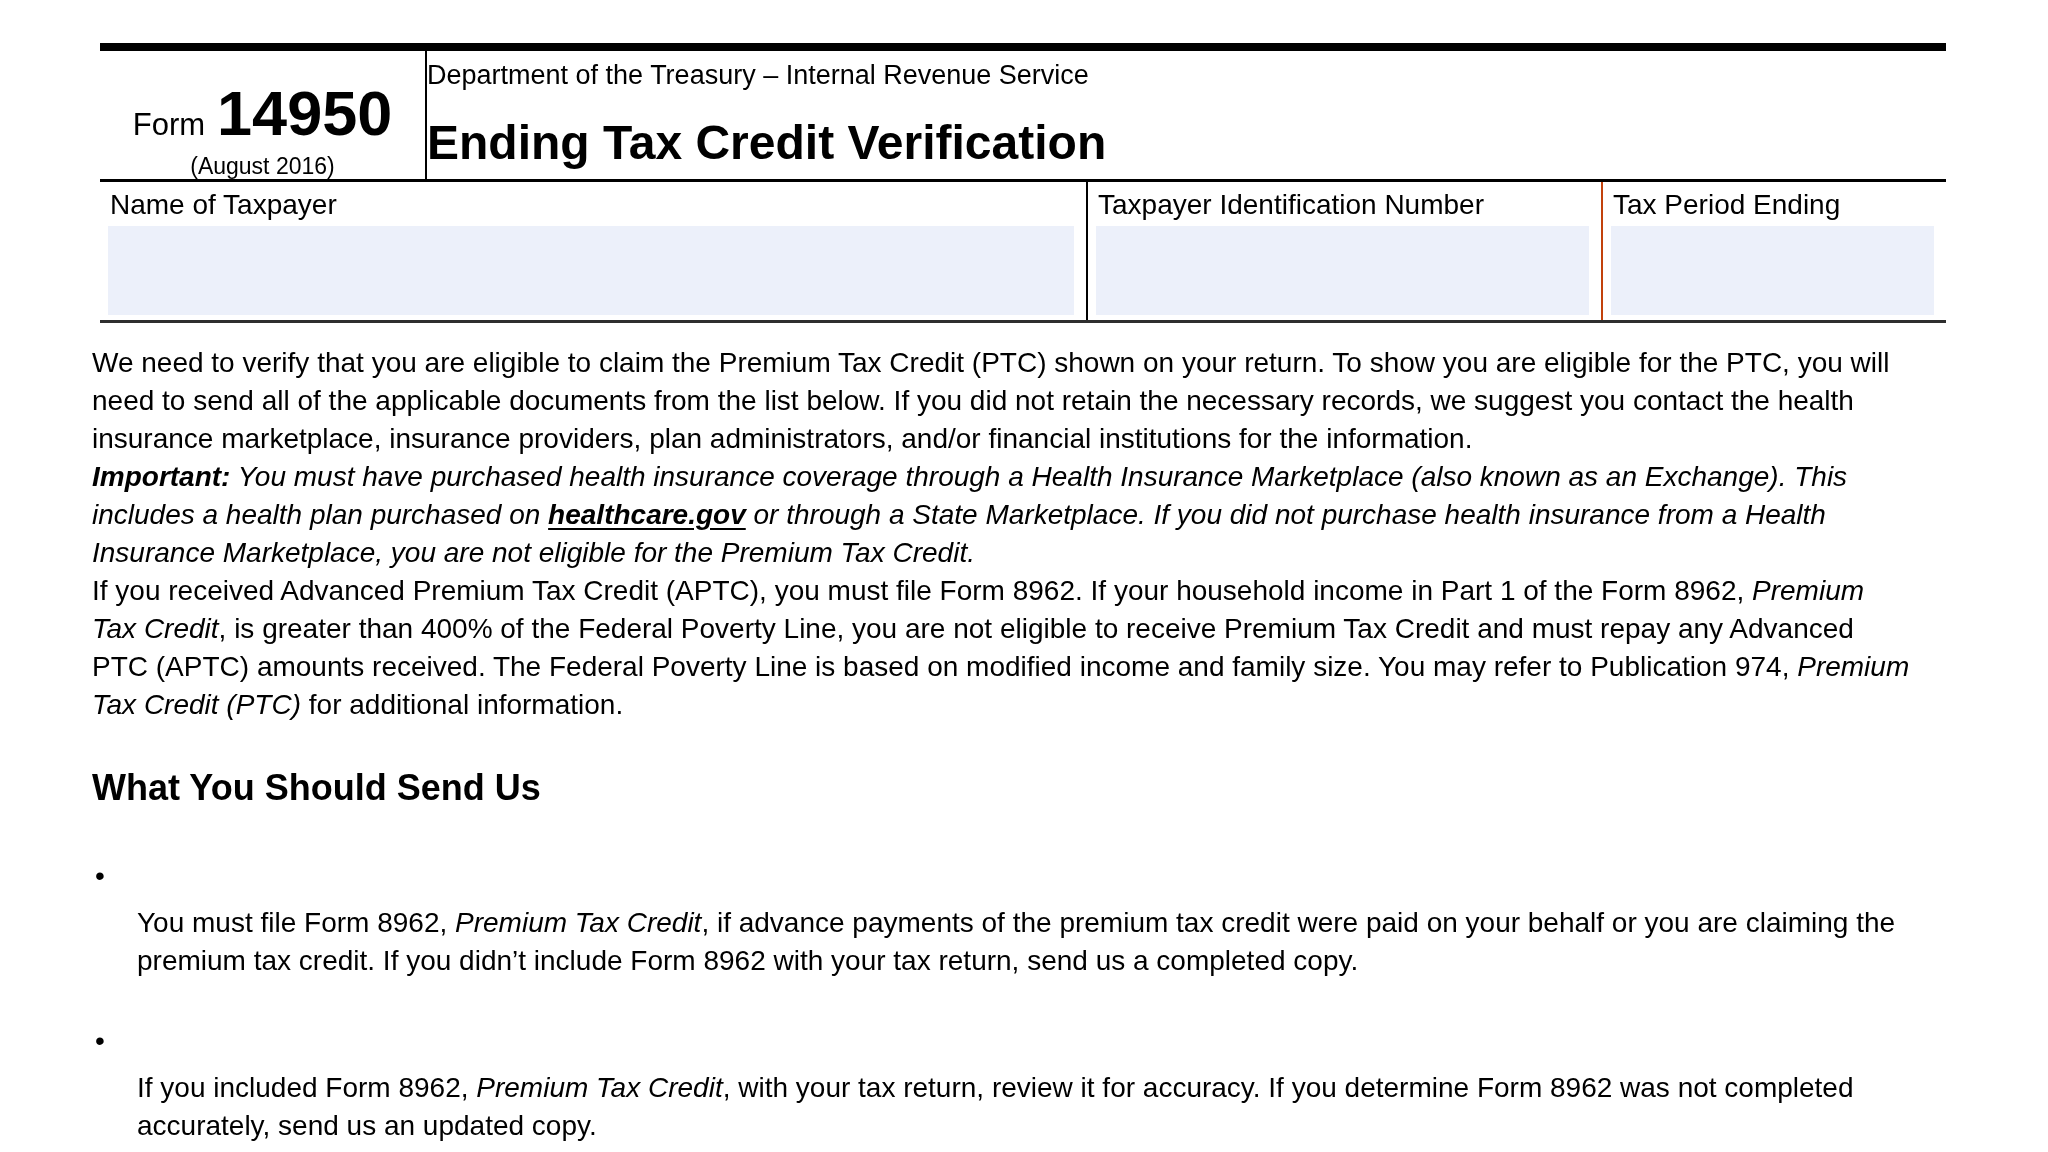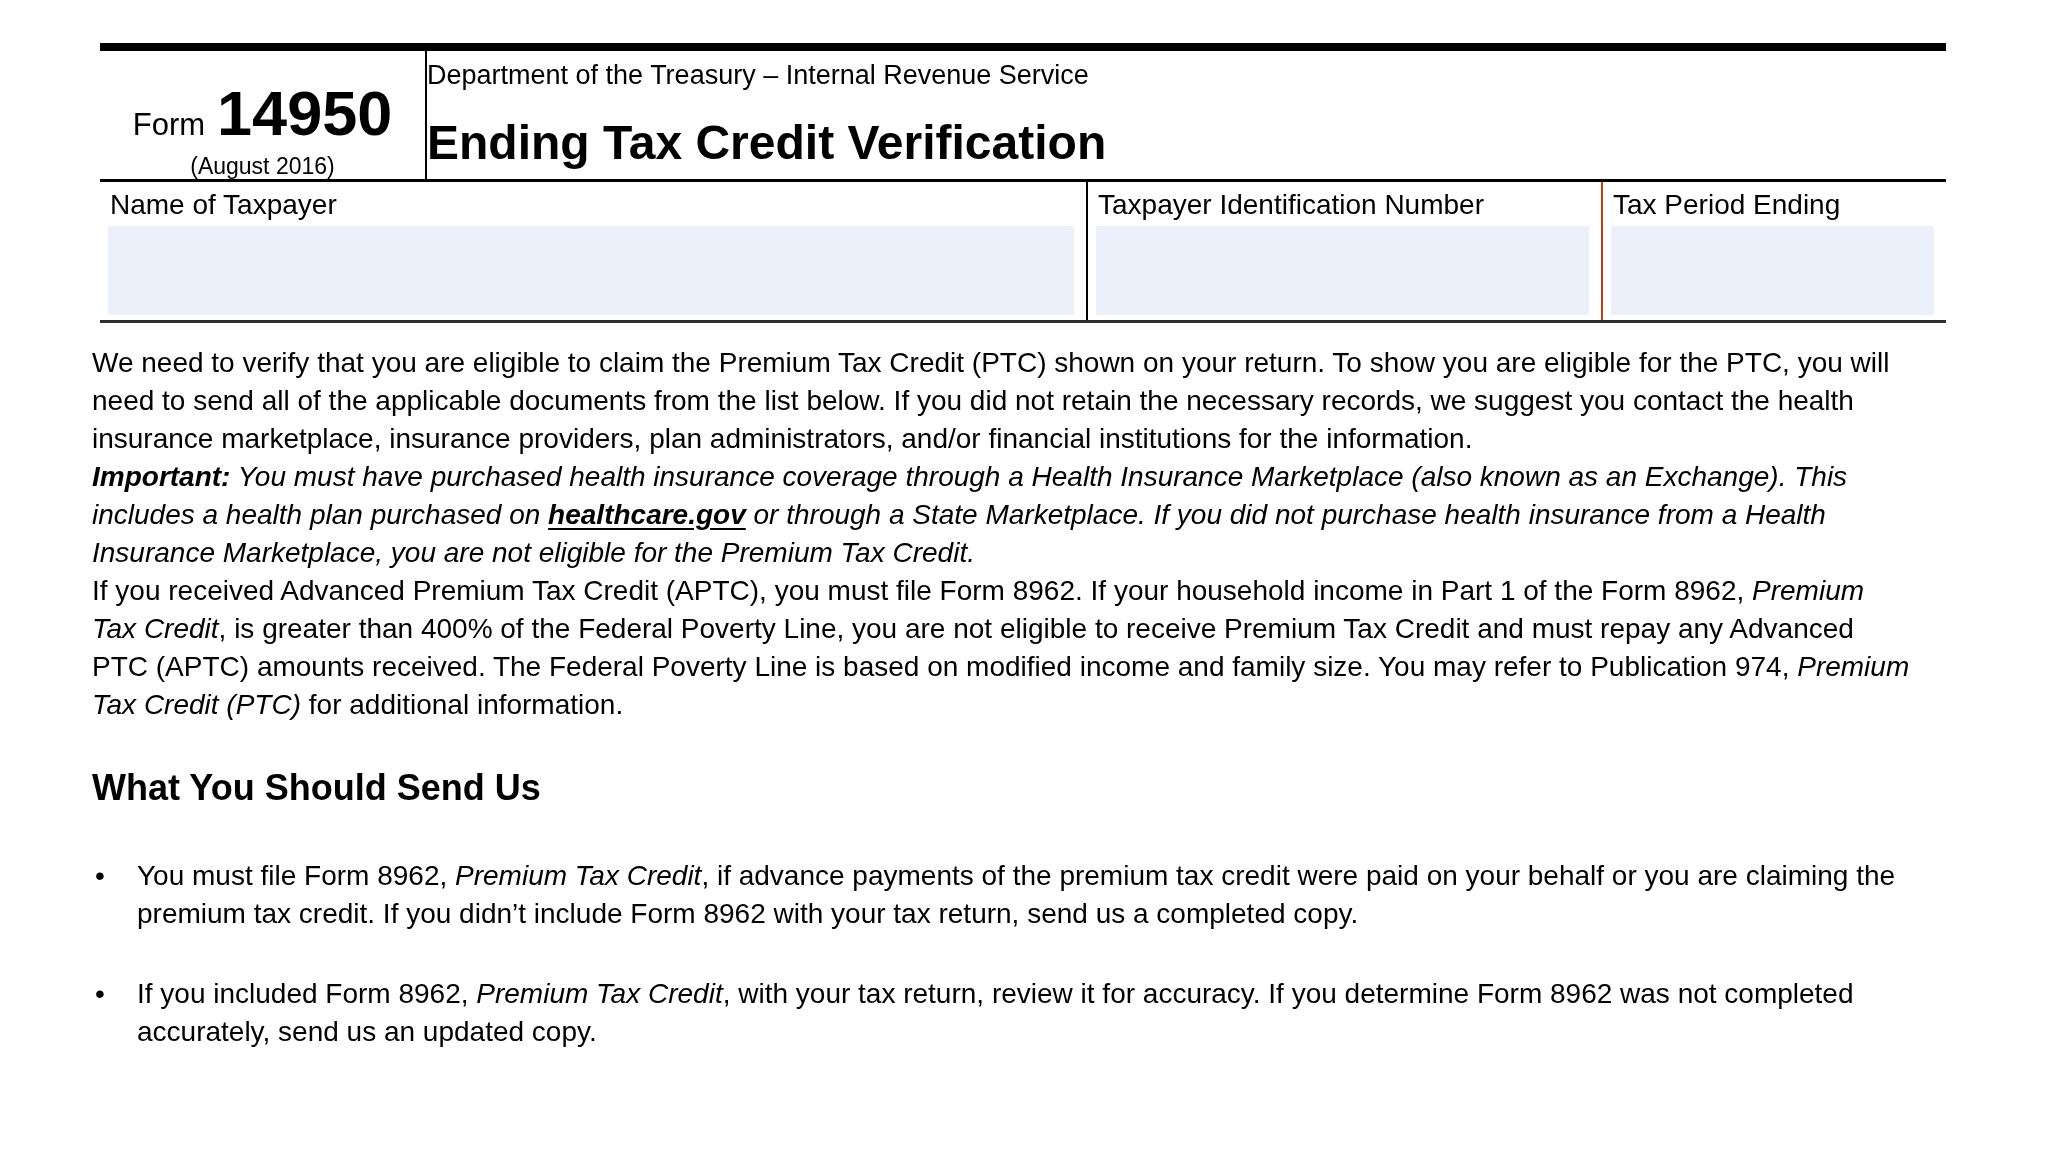--- a/index.html
+++ b/index.html
@@ -54,21 +54,21 @@
     font-size:28px; line-height:38px;
   }
   .body-text p { margin:0; }
   .p-important { margin-top:46px;font-style:italic; }
   .p-aptc { margin-top:39px; }
   .section-heading { margin-top:43px; font-size:36px; line-height:42px; font-weight:bold; }
   .bullet-list { list-style:none; margin-top:48px; }
   .bullet-item { display:flex; }
   .bullet-item + .bullet-item { margin-top:42px; }
   .bullet-marker { flex:0 0 45px; width:45px; padding-left:3px; }
-  .bullet-text { flex:1; }
+  .bullet-text { flex:1;margin-top:47px; }
 
   .seg-normal { }
   .seg-bold { font-weight:bold; }
   .seg-italic { font-style:italic; }
   .seg-bold-underline { font-weight:bold; text-decoration:underline; text-underline-offset:4px; }
 </style>
 </head>
 <body>
 
 <div class="page">

